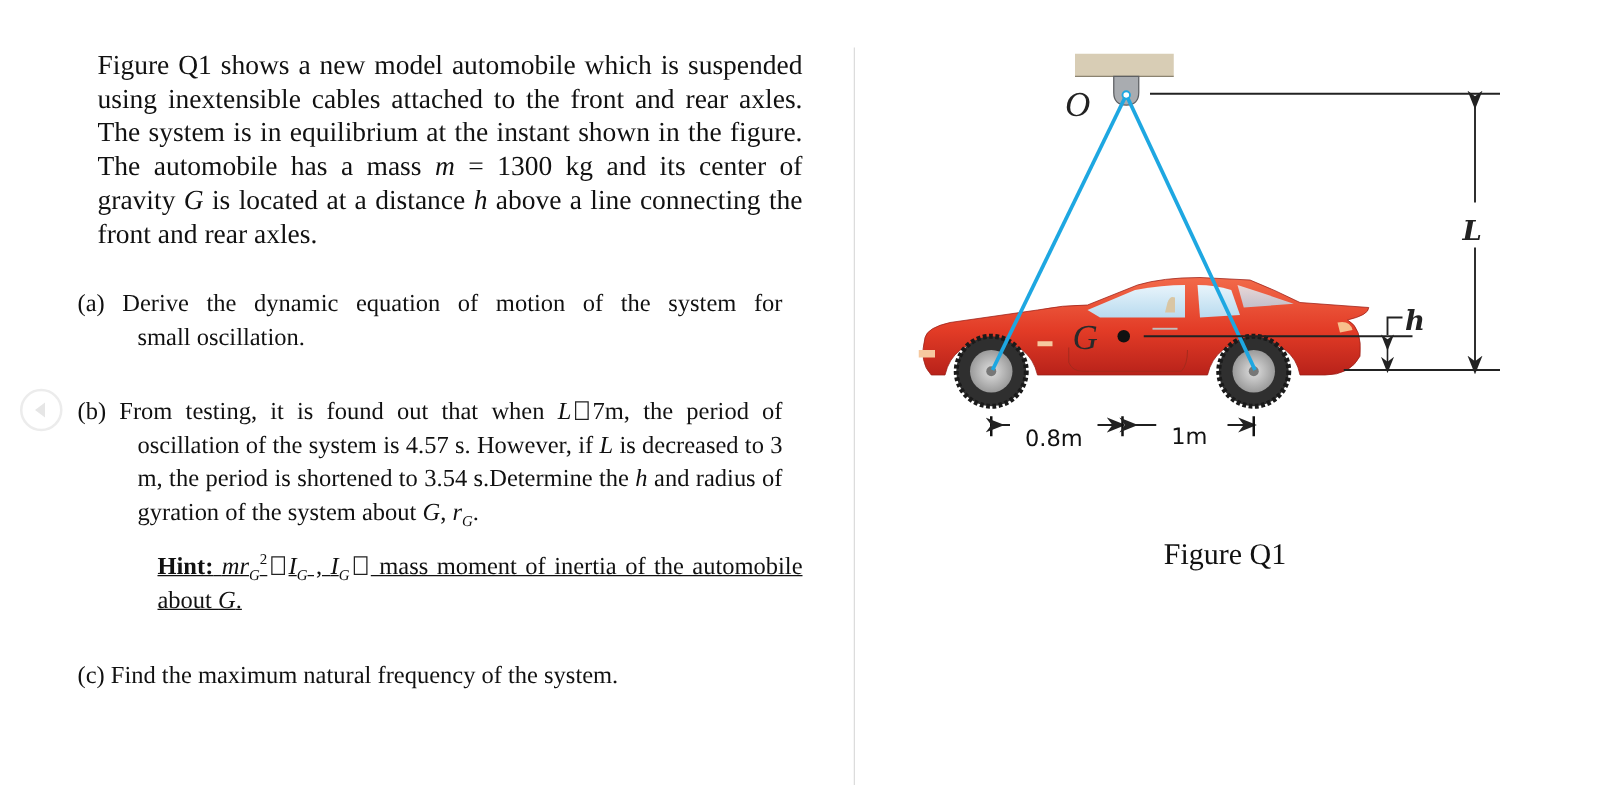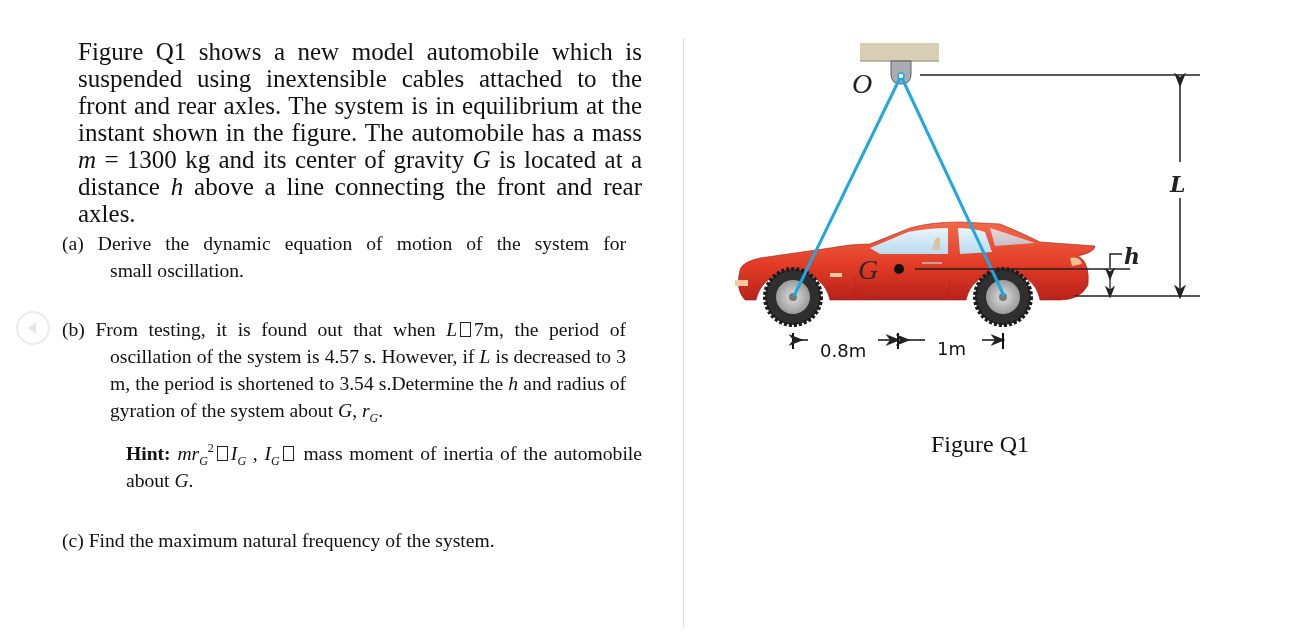--- a/index.html
+++ b/index.html
@@ -1,18 +1,18 @@
 <!DOCTYPE html>
 <html><head>
 <meta charset="utf-8">
 <style>
   html, body { margin:0; padding:0; background:#ffffff; }
   body { width:1292px; height:640px; position:relative; overflow:hidden;
          font-family:"Liberation Serif", "DejaVu Serif", serif; color:#111; }
-  .text-col { position:absolute; left:78px; top:38px; width:564px; font-size:25px; line-height:27px; }
+  .text-col { position:absolute; left:78px; top:38px; width:564px; font-size:22px; line-height:27px; }
   .para { margin:0; text-align:justify; }
   .para.last-line-left { text-align-last:left; }
   .item { position:absolute; left:62px; width:564px; font-size:19.6px; line-height:27px; }
   .item .line1 { display:block; text-align:justify; text-align-last:justify; }
   .item .cont { display:block; padding-left:48px; text-align:justify; }
   .item .cont.left { text-align-last:left; }
   .hint { position:absolute; left:126px; width:516px; font-size:19.6px; line-height:27px; text-align:justify; }
   i.m { font-style:italic; }
   sub, sup { font-size:12px; line-height:0; }
   .box { display:inline-block; width:9px; height:13px; border:1px solid #222; margin:0 3px; vertical-align:-1px; }
@@ -39,21 +39,21 @@
   <svg width="30" height="30" viewBox="0 0 30 30">
     <polygon points="18,9 18,21 10,15" fill="#e6e6e6"></polygon>
   </svg>
 </div>
 
 <div class="item" style="top:316px;">
   <span class="line1"><span>(b)</span> <span>From testing, it is found out that when </span><i class="m">L</i><span class="box"></span><span>7m, the period of</span></span>
   <span class="cont left"><span>oscillation of the system is 4.57 s. However, if </span><i class="m">L</i><span> is decreased to 3 m, the period is shortened to 3.54 s.Determine the </span><i class="m">h</i><span> and radius of gyration of the system about </span><i class="m">G</i><span>, </span><i class="m">r</i><sub><i class="m">G</i></sub><span>.</span></span>
 </div>
 
-<div class="hint" style="top:440px;">
+<div class="hint" style="top:440px;text-decoration:underline;">
   <b>Hint:</b> <i class="m">mr</i><sub><i class="m">G</i></sub><sup>2</sup><span class="box"></span><i class="m">I</i><sub><i class="m">G</i></sub><span> , </span><i class="m">I</i><sub><i class="m">G</i></sub><span class="box"></span><span> mass moment of inertia of the automobile about </span><i class="m">G</i><span>.</span>
 </div>
 
 <div class="item" style="top:527px;">
   <span>(c)</span> <span>Find the maximum natural frequency of the system.</span>
 </div>
 
 <div class="divider"></div>
 
 <svg class="figure" style="left:0;top:0;width:1292px;height:640px;" viewBox="0 0 1292 640">

